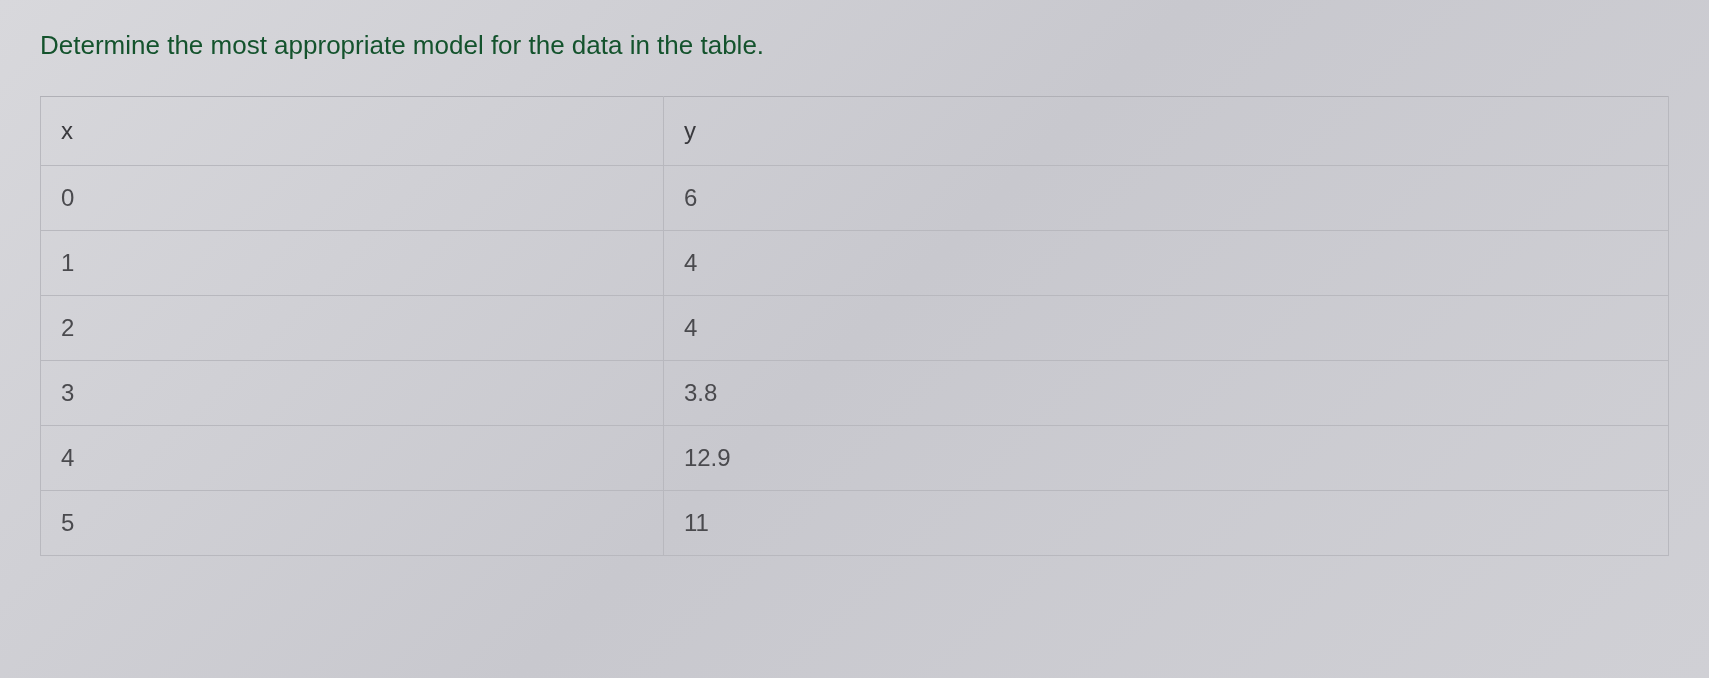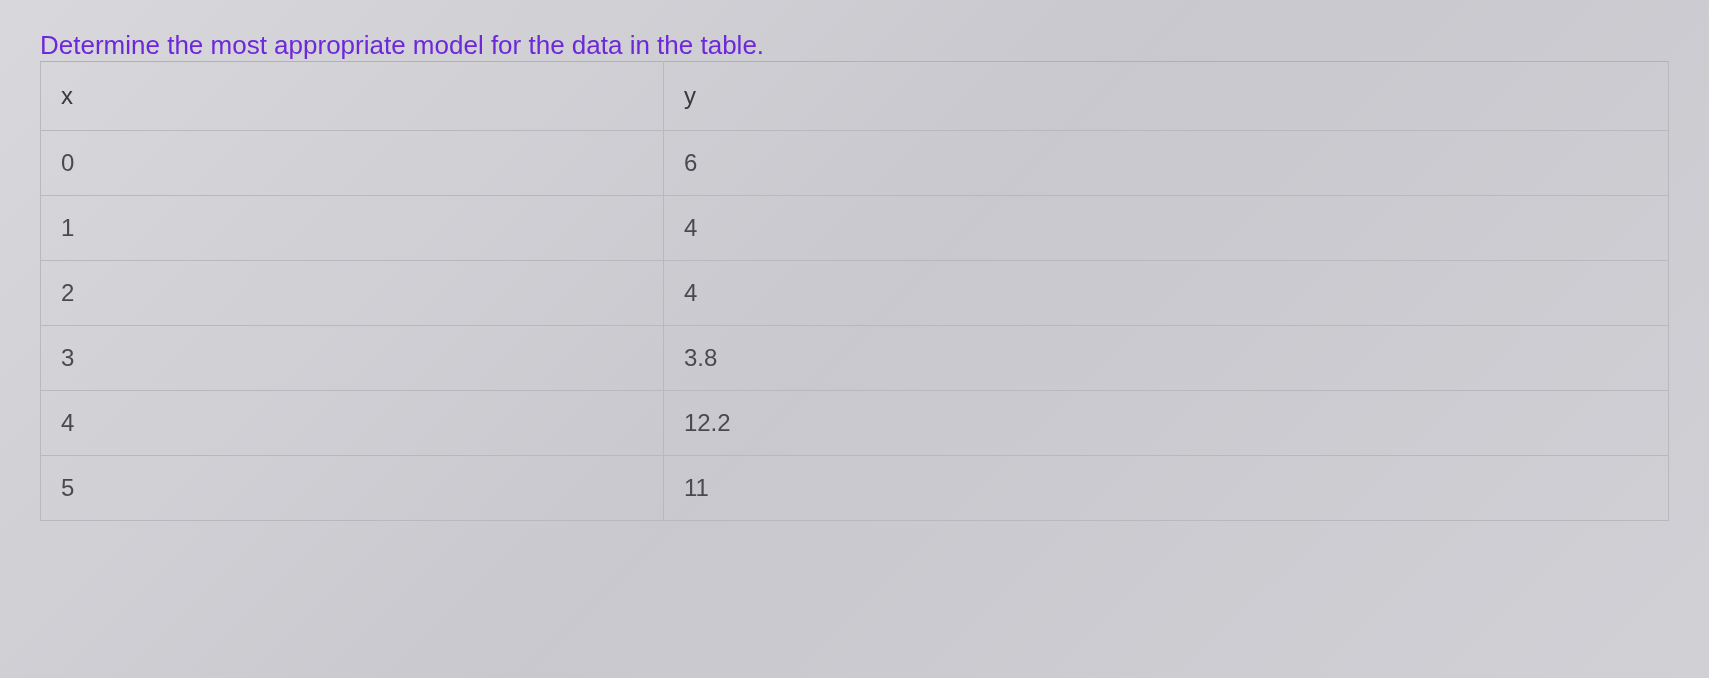--- a/index.html
+++ b/index.html
@@ -12,21 +12,22 @@
       background: linear-gradient(135deg, #d8d8dc 0%, #c8c8ce 50%, #d0d0d5 100%);
       width: 1709px;
       height: 678px;
       padding: 30px 40px;
       color: #3a3a3e;
       position: relative;
     }
     .question-text {
       font-size: 26px;
       font-weight: 400;
-      color: #6d28d9;
+      color: #14532d;
+      margin-bottom: 35px;
     }
     .data-table {
       width: 100%;
       border-collapse: collapse;
     }
     .data-table th,
     .data-table td {
       border: 1px solid #b8b8be;
       padding: 18px 20px;
       font-size: 24px;
@@ -79,20 +80,20 @@
     <tr>
       <td class="col-x">2</td>
       <td class="col-y">4</td>
     </tr>
     <tr>
       <td class="col-x">3</td>
       <td class="col-y">3.8</td>
     </tr>
     <tr>
       <td class="col-x">4</td>
-      <td class="col-y">12.2</td>
+      <td class="col-y">12.9</td>
     </tr>
     <tr>
       <td class="col-x">5</td>
       <td class="col-y">11</td>
     </tr>
   </tbody>
 </table>
 
 </body></html>

